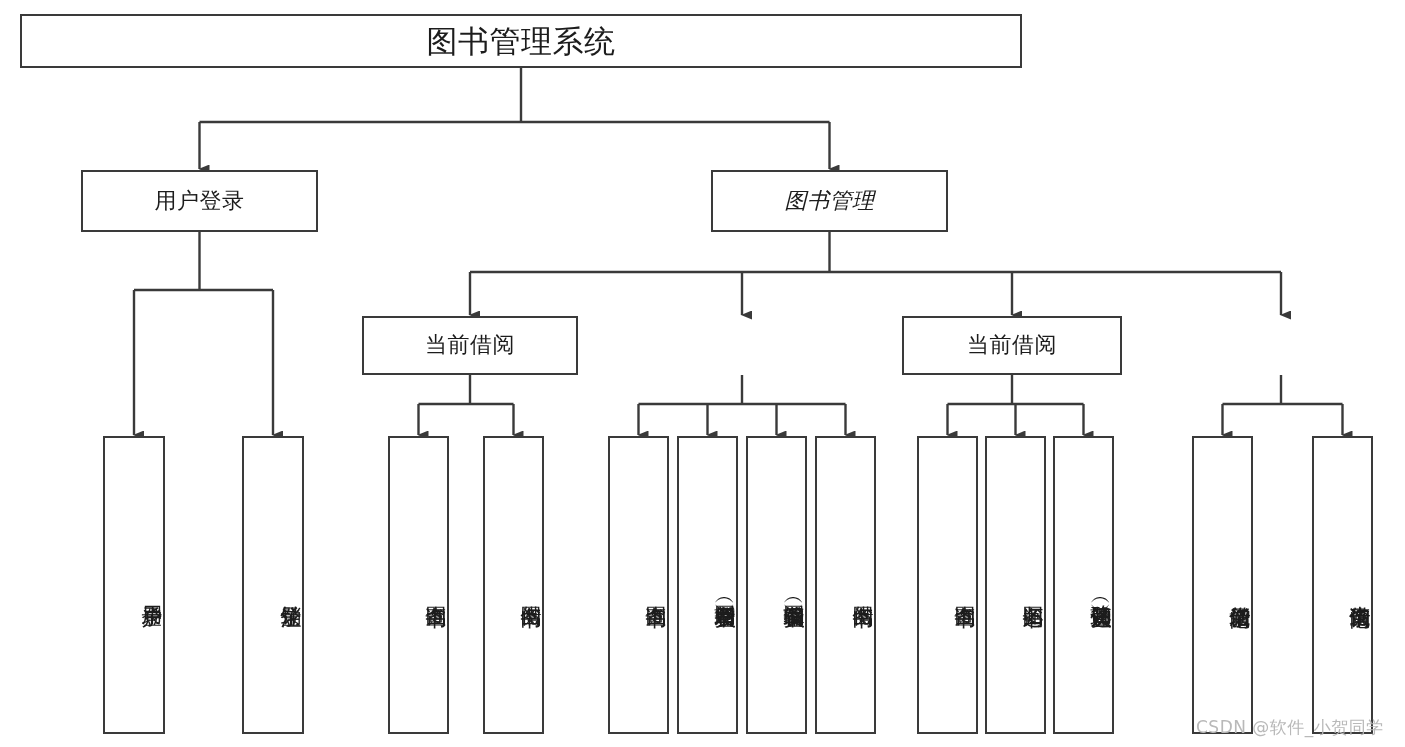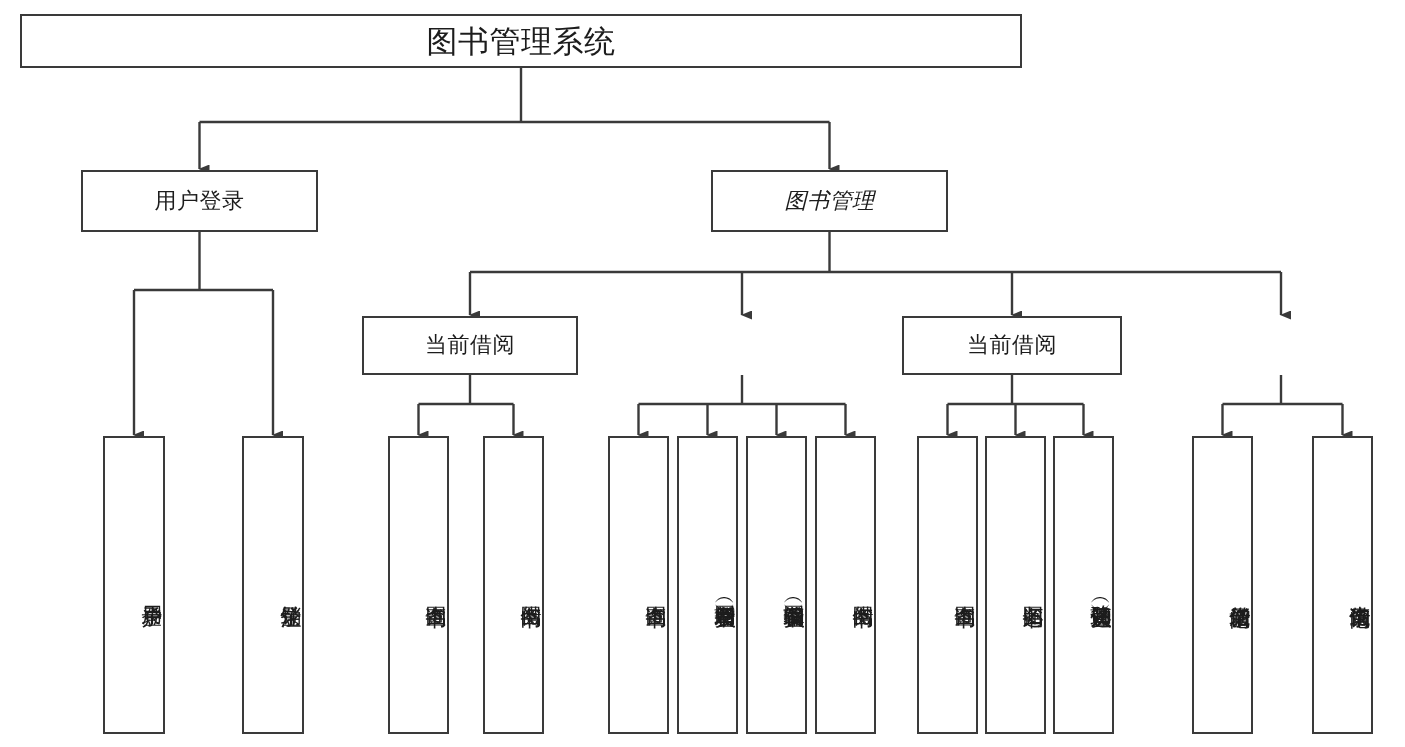--- a/index.html
+++ b/index.html
@@ -183,13 +183,14 @@
   </div>
 
   <div class="node vert" style="left:1192px; top:436px; width:61px; height:298px;">
     <span class="lbl">新增借阅记录</span>
   </div>
 
   <div class="node vert" style="left:1312px; top:436px; width:61px; height:298px;">
     <span class="lbl">查询借阅记录</span>
   </div>
 
+  <div class="watermark" style="left:1196px; top:716px;">CSDN @软件_小贺同学</div>
 </div>
 
 </body></html>

